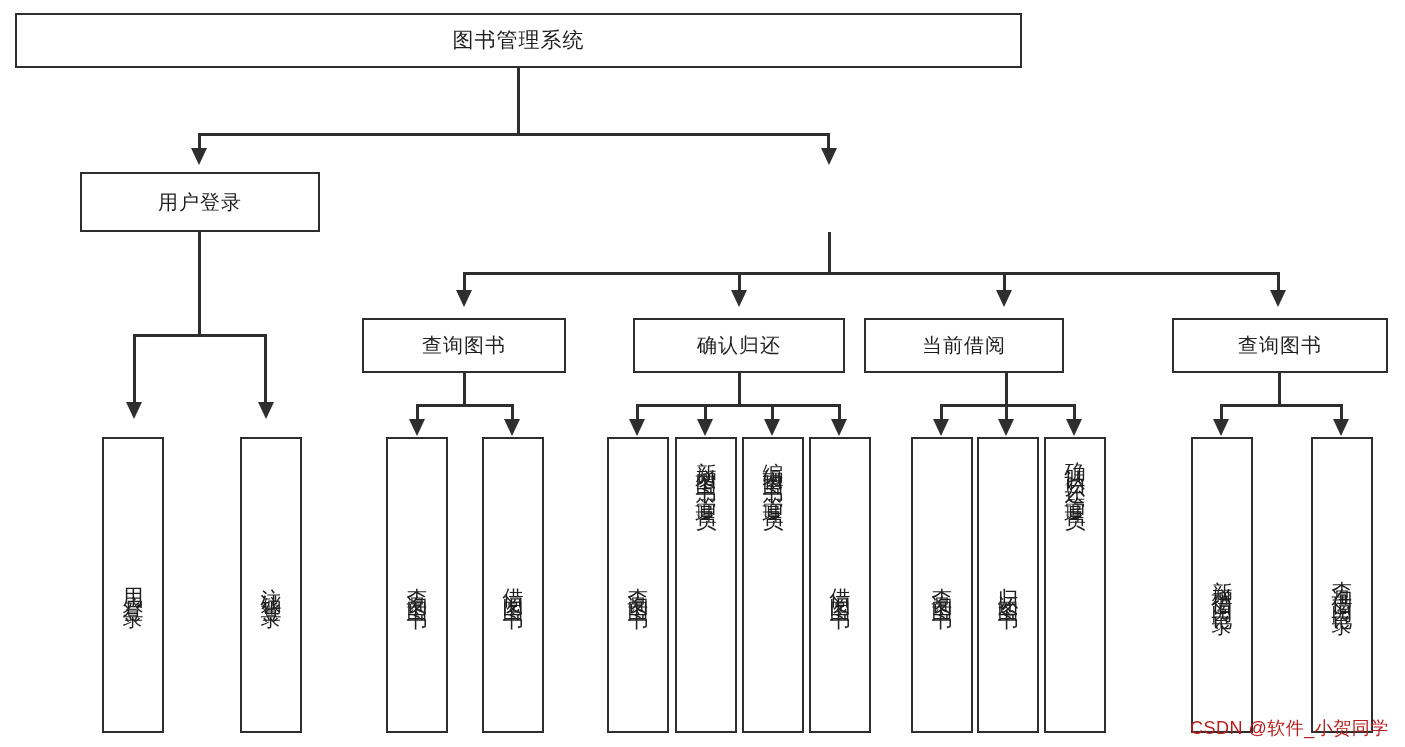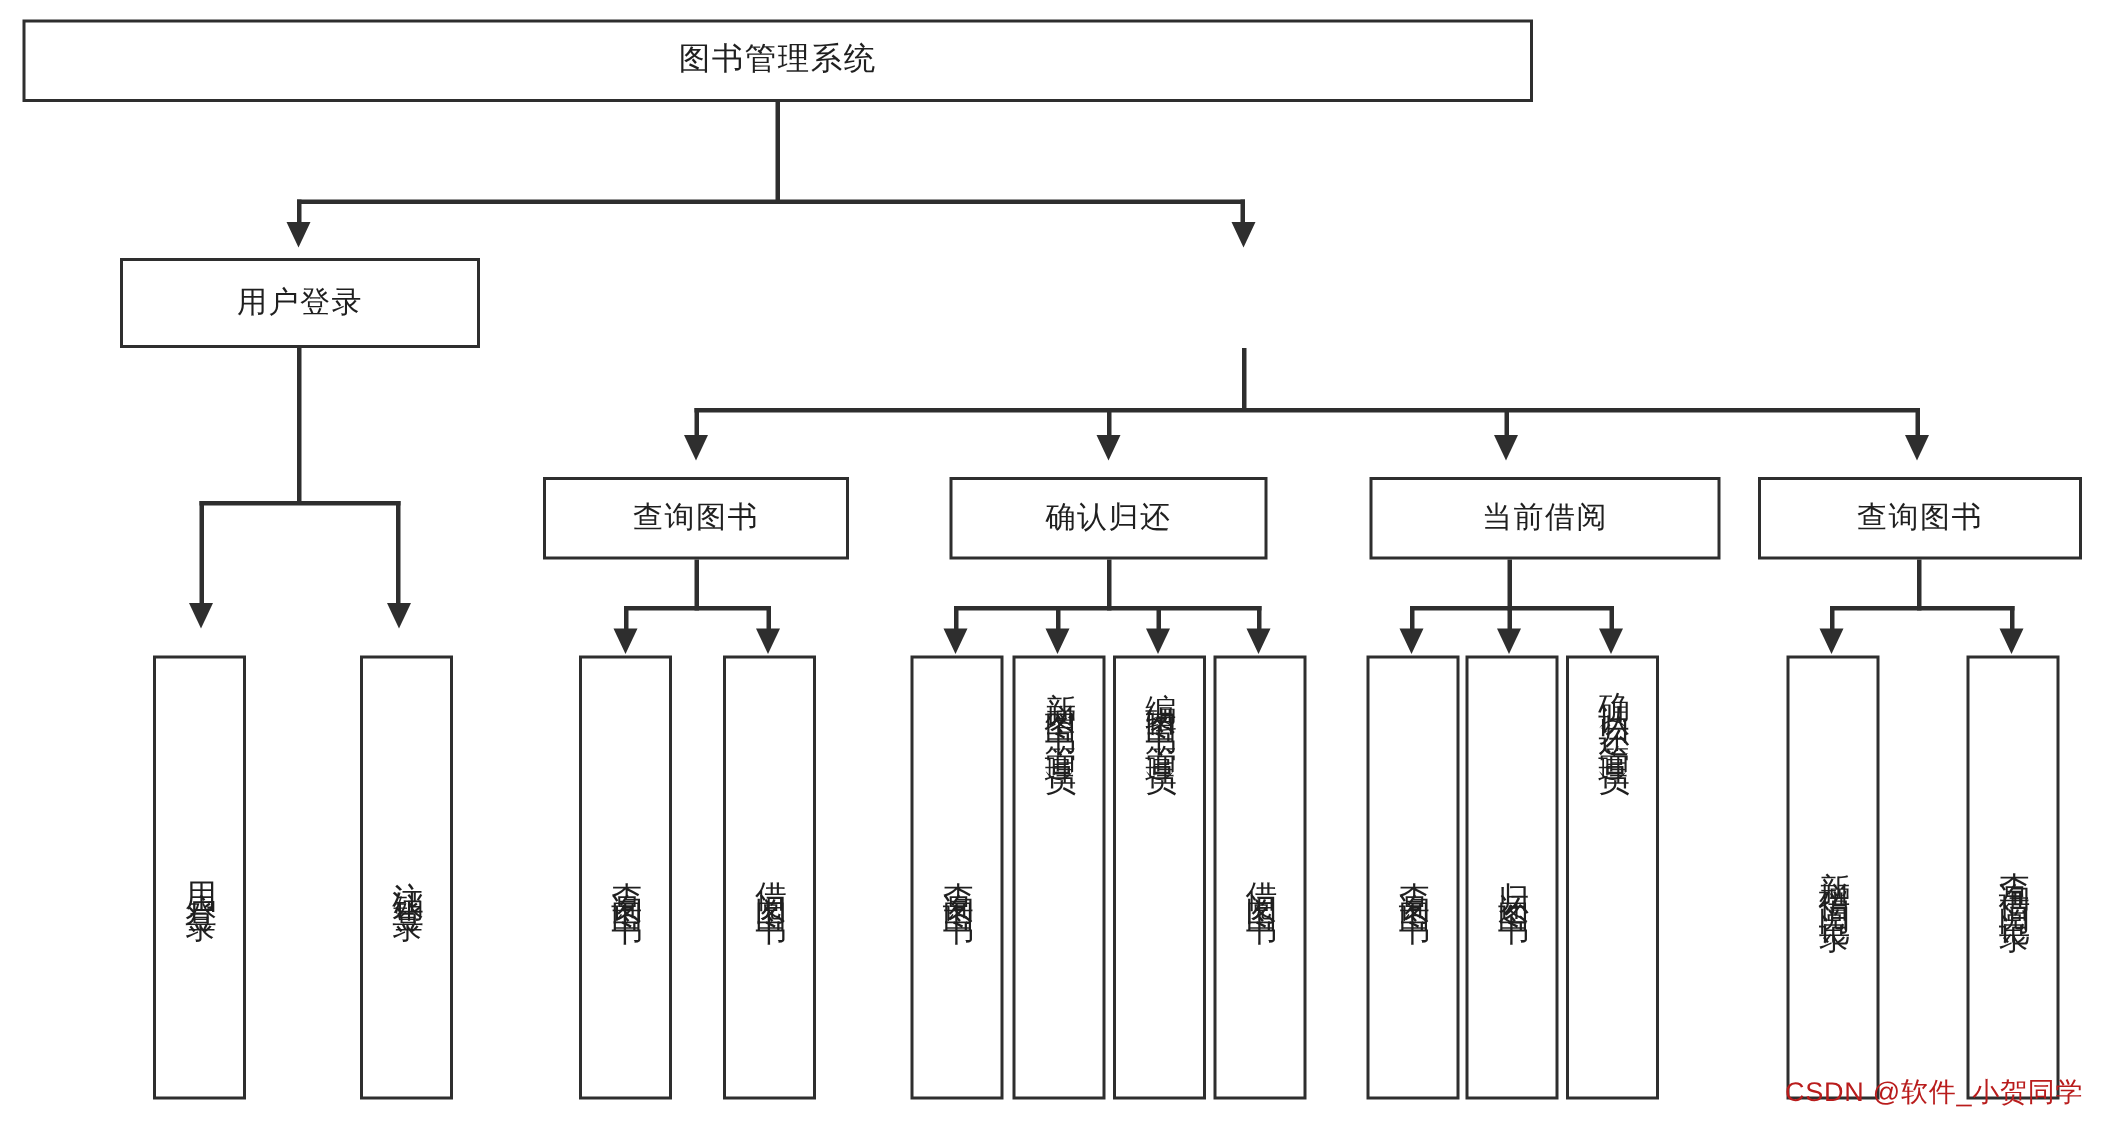--- a/index.html
+++ b/index.html
@@ -117,21 +117,21 @@
   <div class="arrow" style="left:731px;top:290px;"></div>
   <div class="arrow" style="left:996px;top:290px;"></div>
   <div class="arrow" style="left:1270px;top:290px;"></div>
 
   <div class="node" style="left:362px;top:318px;width:204px;height:55px;">
     <span class="label">查询图书</span>
   </div>
   <div class="node" style="left:633px;top:318px;width:212px;height:55px;">
     <span class="label">确认归还</span>
   </div>
-  <div class="node" style="left:913px;top:318px;width:234px;height:55px;">
+  <div class="node" style="left:864px;top:318px;width:200px;height:55px;">
     <span class="label">当前借阅</span>
   </div>
   <div class="node" style="left:1172px;top:318px;width:216px;height:55px;">
     <span class="label">查询图书</span>
   </div>
 
   <div class="ln v" style="left:463px;top:373px;width:3px;height:34px;"></div>
   <div class="ln h" style="left:416px;top:404px;width:98px;height:3px;"></div>
   <div class="ln v" style="left:416px;top:404px;width:3px;height:16px;"></div>
   <div class="ln v" style="left:511px;top:404px;width:3px;height:16px;"></div>

